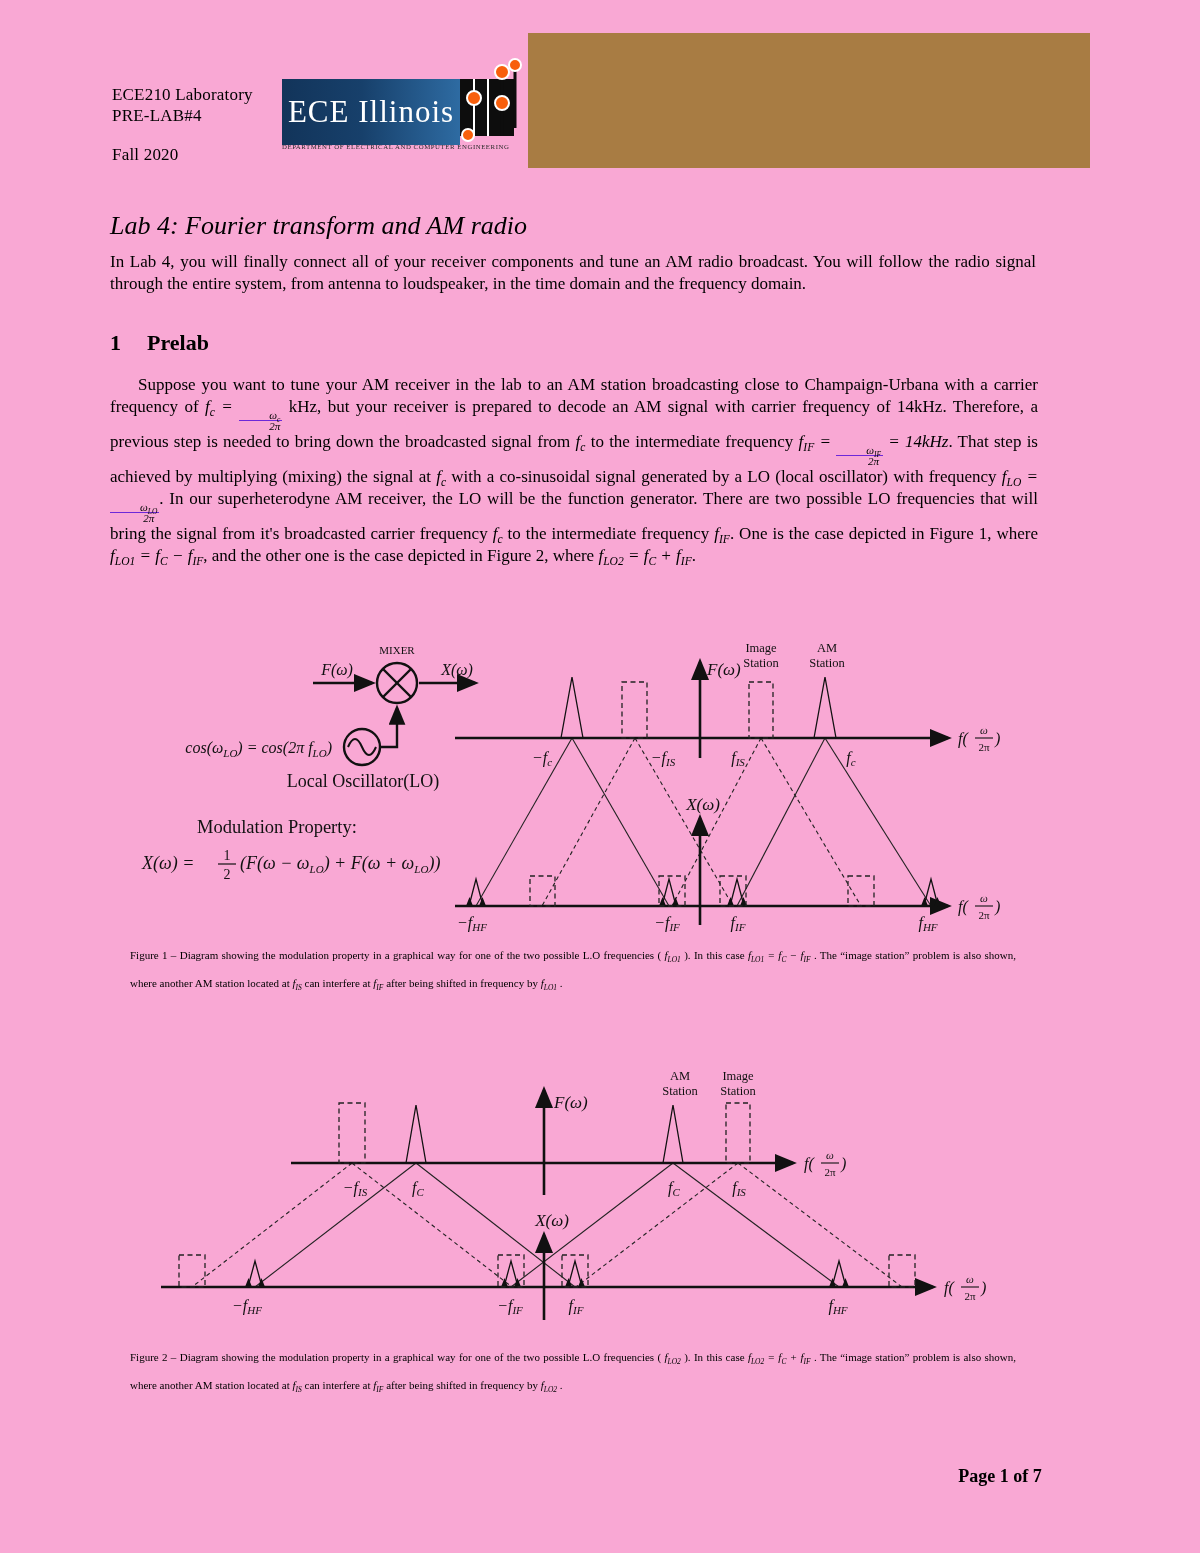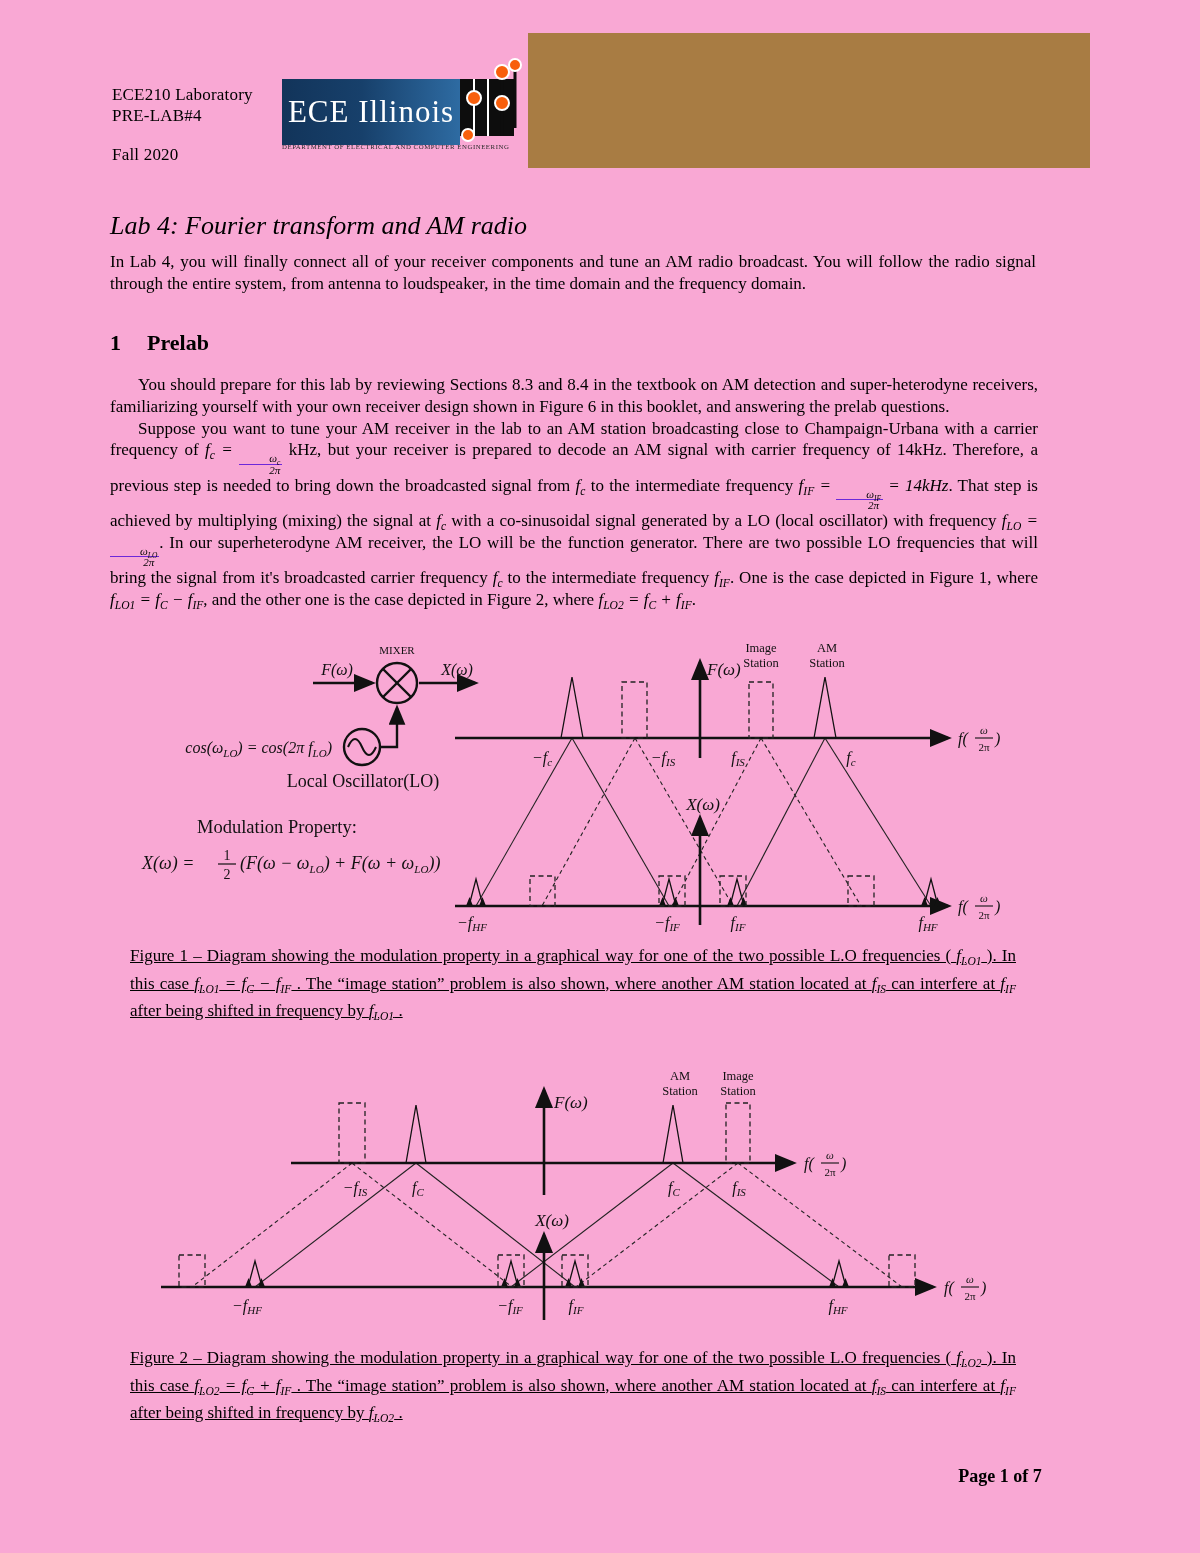--- a/index.html
+++ b/index.html
@@ -15,21 +15,21 @@
   .logo-word{color:#fff;font-size:31px;letter-spacing:1px;}
   .dept{font-size:6.8px;letter-spacing:0.55px;color:#2b2b2b;white-space:nowrap;}
 
   
   .title{font-style:italic;font-size:26px;}
   .section-h{font-size:22px;font-weight:bold;}
   .section-h .num{margin-right:26px;}
   .para{font-size:17px;line-height:21.8px;text-align:justify;}
   .para p{margin:0;text-indent:28px;}
   .intro{font-size:17px;line-height:22.3px;text-align:justify;}
-  .caption{font-size:17px;line-height:27.5px;text-align:justify;text-decoration:underline;}
+  .caption{font-size:11px;line-height:27.5px;text-align:justify;}
   .mi{font-style:italic;}
   sub{font-size:0.68em;line-height:0;}
   .frac{display:inline-flex;flex-direction:column;text-align:center;vertical-align:-7px;
         font-size:11px;line-height:10px;}
   .frac .fn{border-bottom:1px solid #6d28d9;padding:0 2px;}
   .frac .fd{padding:0 2px;}
   .footer{font-size:18px;font-weight:bold;text-align:center;}
 
   
   svg text{font-family:"Liberation Serif",serif;fill:#111;}
@@ -72,21 +72,20 @@
   <div class="abs dept" style="left:282px;top:143px;">DEPARTMENT OF ELECTRICAL AND COMPUTER ENGINEERING</div>
 
   <div class="abs title" style="left:110px;top:211px;">Lab 4: Fourier transform and AM radio</div>
   <div class="abs intro" style="left:110px;top:251px;width:926px;">In Lab 4, you will finally connect all of your receiver components and tune an AM radio broadcast. You will follow the radio signal through the entire system, from antenna to loudspeaker, in the time domain and the frequency domain.</div>
 
   <div class="abs section-h" style="left:110px;top:330px;">
     <span class="num">1</span><span>Prelab</span>
   </div>
 
   <div class="abs para" style="left:110px;top:374px;width:928px;">
-    <p>You should prepare for this lab by reviewing Sections 8.3 and 8.4 in the textbook on AM detection and super-heterodyne receivers, familiarizing yourself with your own receiver design shown in Figure 6 in this booklet, and answering the prelab questions.</p>
     <p>Suppose you want to tune your AM receiver in the lab to an AM station broadcasting close to Champaign-Urbana with a carrier frequency of <span class="mi">f<sub>c</sub> = <span class="frac">
             <span class="fn">ω<sub>c</sub></span>
             <span class="fd">2π</span>
           </span></span> kHz, but your receiver is prepared to decode an AM signal with carrier frequency of 14kHz. Therefore, a previous step is needed to bring down the broadcasted signal from <span class="mi">f<sub>c</sub></span> to the intermediate frequency <span class="mi">f<sub>IF</sub> = <span class="frac">
             <span class="fn">ω<sub>IF</sub></span>
             <span class="fd">2π</span>
           </span> = 14kHz</span>. That step is achieved by multiplying (mixing) the signal at <span class="mi">f<sub>c</sub></span> with a co-sinusoidal signal generated by a LO (local oscillator) with frequency <span class="mi">f<sub>LO</sub> = <span class="frac">
             <span class="fn">ω<sub>LO</sub></span>
             <span class="fd">2π</span>
           </span></span>. In our superheterodyne AM receiver, the LO will be the function generator. There are two possible LO frequencies that will bring the signal from it's broadcasted carrier frequency <span class="mi">f<sub>c</sub></span> to the intermediate frequency <span class="mi">f<sub>IF</sub></span>. One is the case depicted in Figure 1, where <span class="mi">f<sub>LO1</sub> = f<sub>C</sub> − f<sub>IF</sub></span>, and the other one is the case depicted in Figure 2, where <span class="mi">f<sub>LO2</sub> = f<sub>C</sub> + f<sub>IF</sub></span>.</p>

